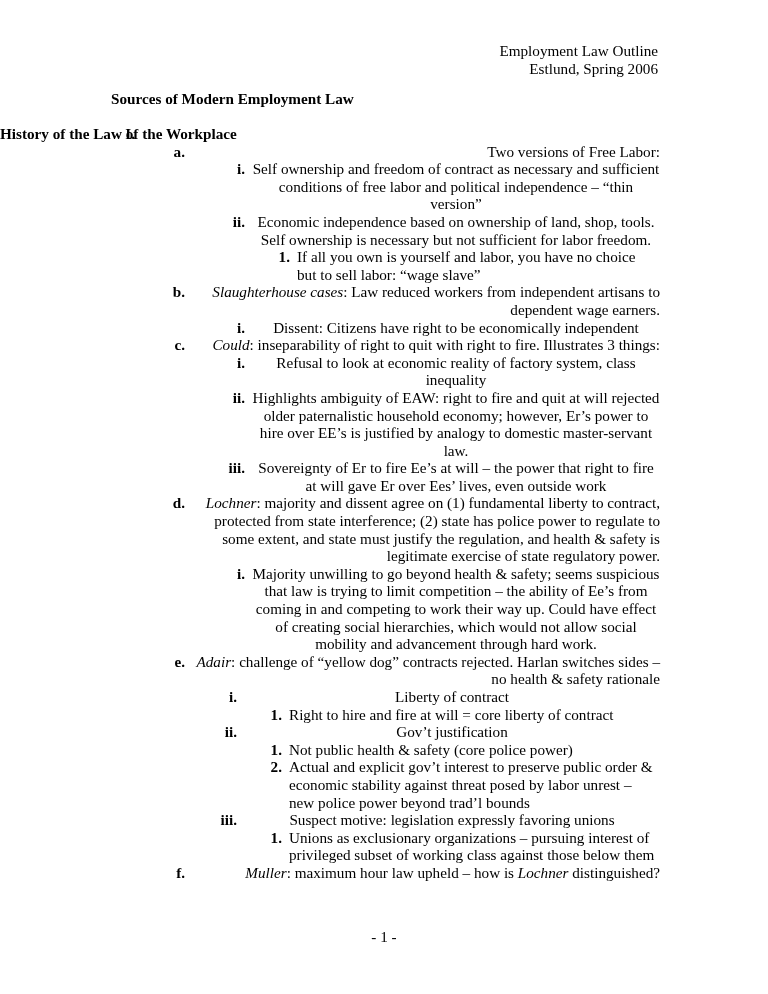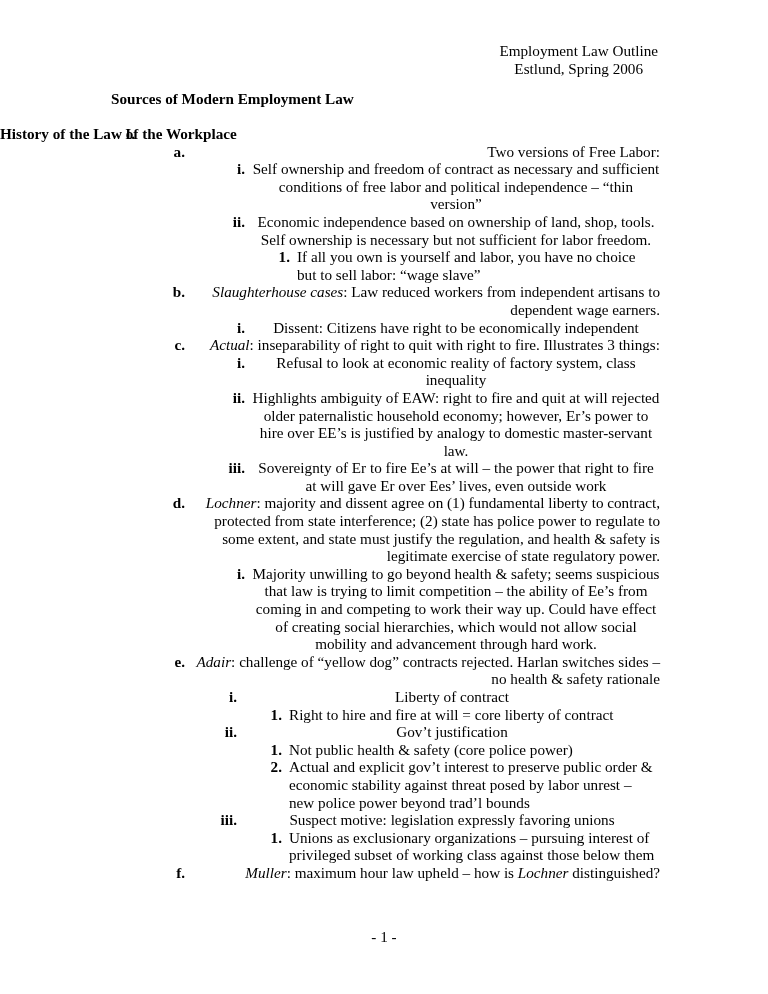--- a/index.html
+++ b/index.html
@@ -16,21 +16,21 @@
     font-size: 15.2px;
     line-height: 17.6px;
     overflow: hidden;
   }
 
   
   .doc-header {
     position: absolute;
     top: 42px;
     right: 110px;
-    text-align: center;
+    text-align: right;
   }
   .doc-header div { white-space: nowrap; }
 
   
   .doc-title {
     position: absolute;
     top: 90px;
     left: 111px;
     font-weight: bold;
     white-space: nowrap;
@@ -139,21 +139,21 @@
     <span class="tx"><i class="case">Slaughterhouse cases</i><span>:  Law reduced workers from independent artisans to dependent wage earners.</span></span>
   </div>
 
   <div class="itm lvl3">
     <span class="mk">i.</span>
     <span class="tx">Dissent:  Citizens have right to be economically independent</span>
   </div>
 
   <div class="itm lvl2">
     <span class="mk">c.</span>
-    <span class="tx"><i class="case">Actual</i><span>:  inseparability of right to quit with right to fire.  Illustrates 3 things:</span></span>
+    <span class="tx"><i class="case">Could</i><span>:  inseparability of right to quit with right to fire.  Illustrates 3 things:</span></span>
   </div>
 
   <div class="itm lvl3">
     <span class="mk">i.</span>
     <span class="tx">Refusal to look at economic reality of factory system, class inequality</span>
   </div>
 
   <div class="itm lvl3">
     <span class="mk">ii.</span>
     <span class="tx">Highlights ambiguity of EAW:  right to fire and quit at will rejected older paternalistic household economy; however, Er’s power to hire over EE’s is justified by analogy to domestic master-servant law.</span>

